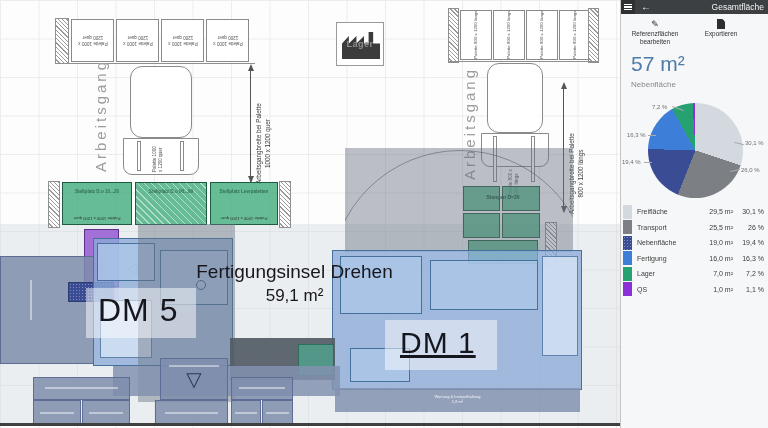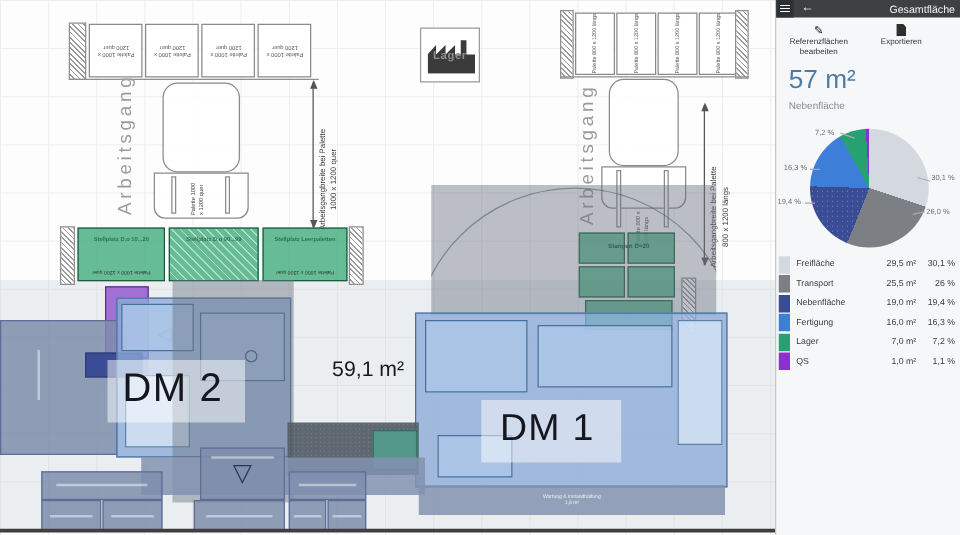--- a/index.html
+++ b/index.html
@@ -265,23 +265,24 @@
     <div class="abs annex" style="left:231px;top:400px;width:30px;height:25px;">
         <div class="tb" style="top:11px;"></div>
       </div>
     <div class="abs annex" style="left:262px;top:400px;width:31px;height:25px;">
         <div class="tb" style="top:11px;"></div>
       </div>
 
     <div class="abs" style="left:0;top:423px;width:620px;height:3px;background:#3f3f3f;"></div>
 
     <div class="abs whitepatch" style="left:86px;top:288px;width:110px;height:50px;"></div>
-    <div class="abs bigname" style="left:98px;top:292px;">DM 2</div>
+    <div class="abs bigname" style="left:98px;top:292px;">DM 5</div>
     <div class="abs whitepatch" style="left:385px;top:320px;width:112px;height:50px;"></div>
-    <div class="abs bigname" style="left:400px;top:326px;font-size:30px;">DM 1</div>
+    <div class="abs bigname" style="left:400px;top:326px;font-size:30px;text-decoration:underline;">DM 1</div>
+    <div class="abs island-t" style="left:192px;top:261px;width:205px;">Fertigungsinsel Drehen</div>
     <div class="abs island-a" style="left:192px;top:286px;width:205px;">59,1 m²</div>
   </div>
 
   <div class="sidebar">
     <div class="sb-header">
       <div class="menu-btn">
           <div class="menu-glyph"></div>
         </div>
       <div class="back-btn">←</div>
       <div class="sb-title">Gesamtfläche</div>

